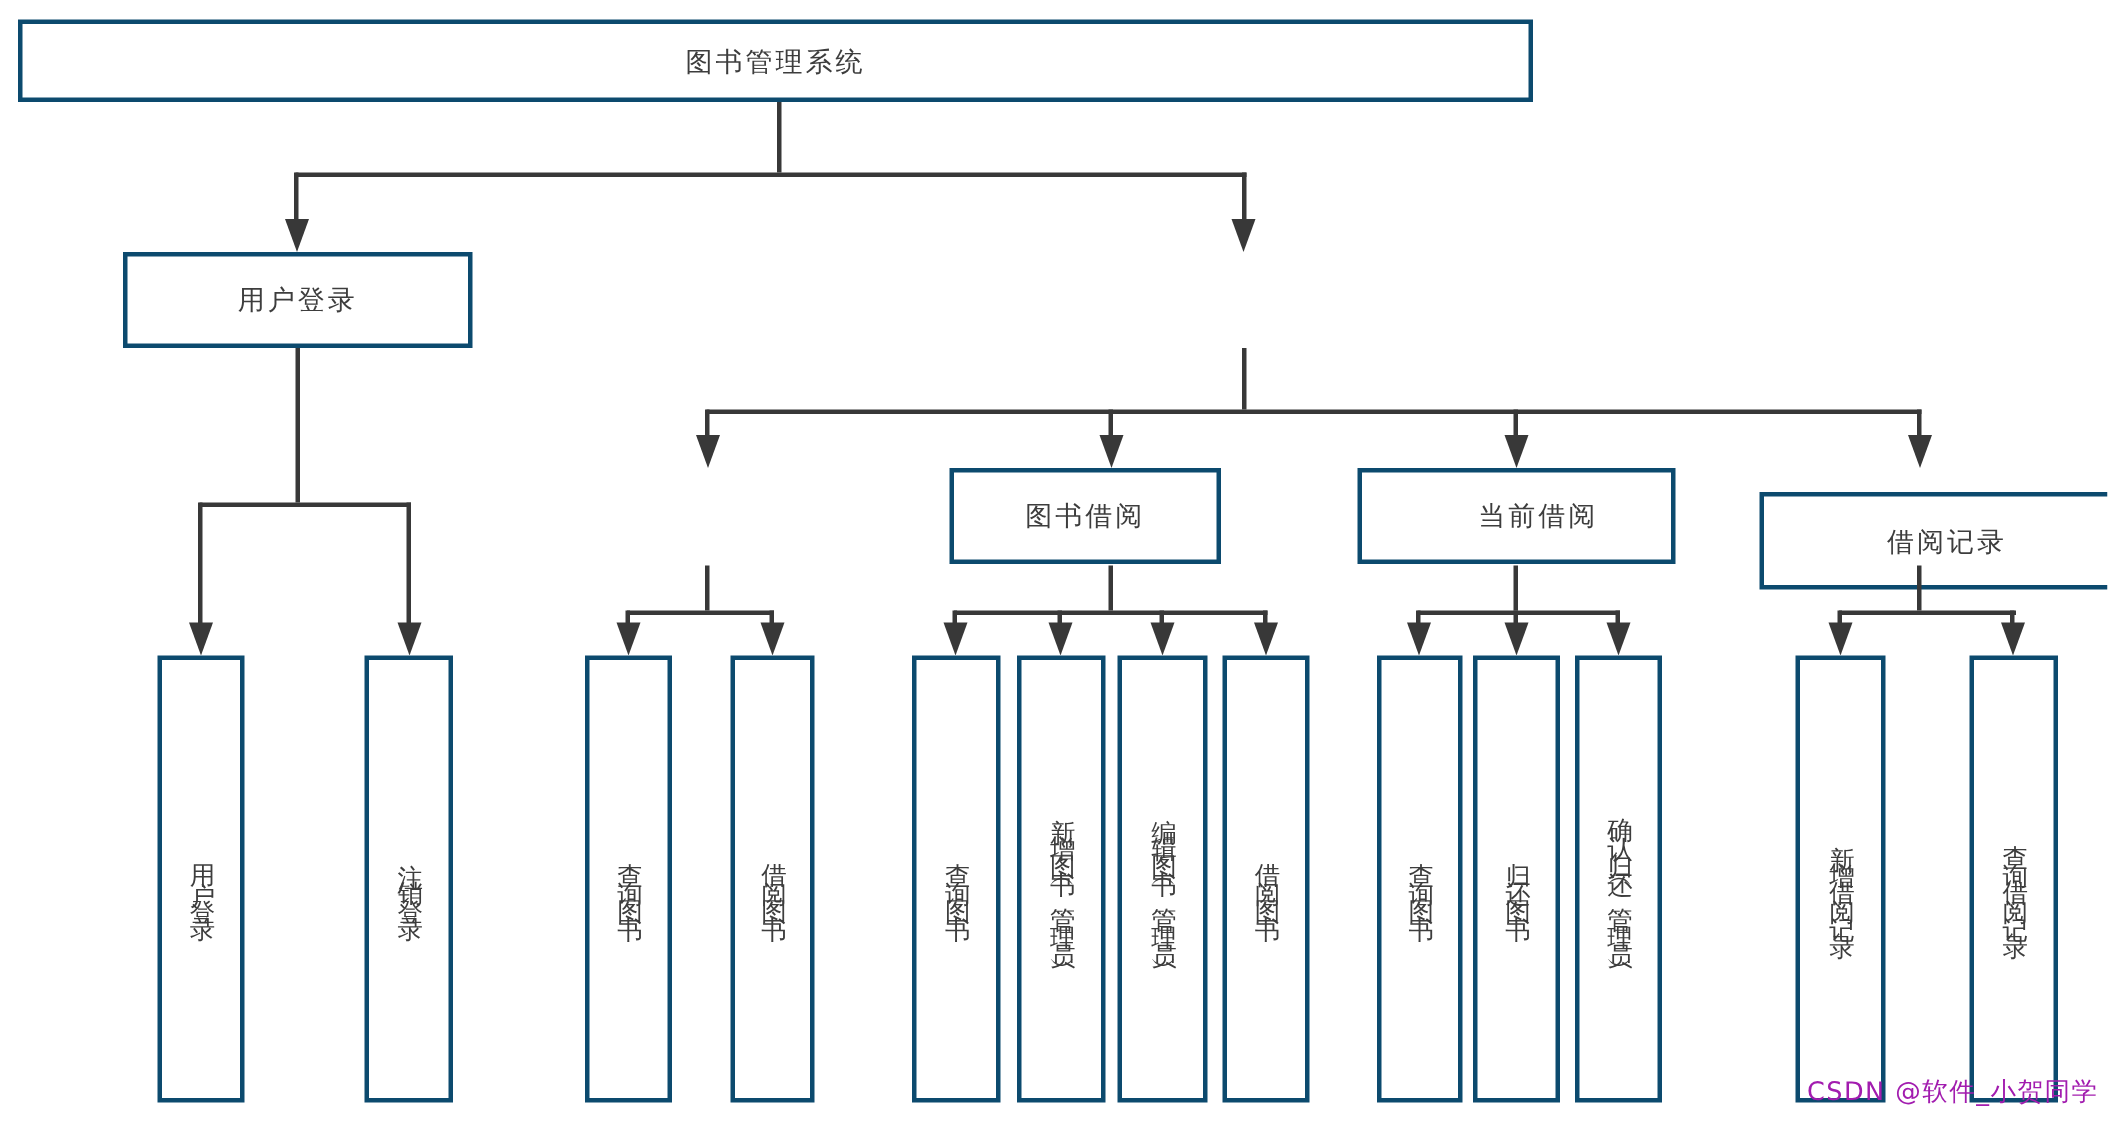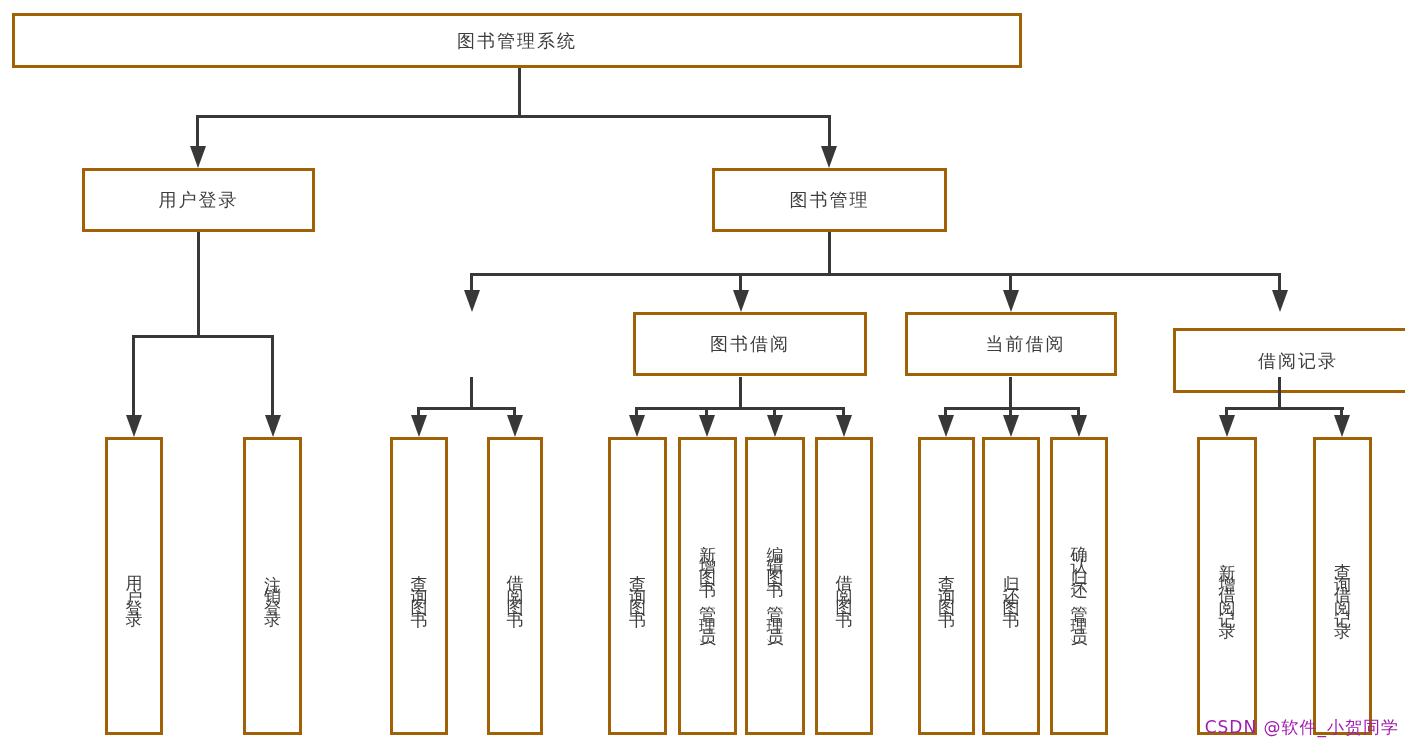--- a/index.html
+++ b/index.html
@@ -6,21 +6,21 @@
   #stage{
     position:relative;
     width:1405px;height:747px;
     background:#ffffff;
     font-family:"DejaVu Sans","Liberation Sans",sans-serif;
     overflow:hidden;
   }
   .box{
     position:absolute;
     box-sizing:border-box;
-    border:3px solid #a16207;
+    border:3px solid #0c4a6e;
     background:#ffffff;
     display:flex;
     align-items:center;
     justify-content:center;
     color:#3d3d3d;
     font-size:18px;
     letter-spacing:2px;
     white-space:nowrap;
   }
   .vbox{
@@ -61,43 +61,40 @@
   <div class="vline" style="left:518px;top:68px;height:47px;"></div>
   <div class="hline" style="left:197px;top:115px;width:634px;"></div>
   <div class="vline" style="left:196px;top:115px;height:33px;"></div>
   <div class="arrowhead" style="left:190px;top:146px;"></div>
   <div class="vline" style="left:828px;top:115px;height:33px;"></div>
   <div class="arrowhead" style="left:821px;top:146px;"></div>
 
   <div class="box" style="left:82px;top:168px;width:233px;height:64px;">
     <span>用户登录</span>
   </div>
-  <div class="box" style="left:712px;top:168px;width:235px;height:64px;">
-    <span>图书管理</span>
-  </div>
 
   <div class="vline" style="left:197px;top:232px;height:103px;"></div>
   <div class="hline" style="left:133px;top:335px;width:141px;"></div>
   <div class="vline" style="left:132px;top:335px;height:82px;"></div>
   <div class="arrowhead" style="left:126px;top:415px;"></div>
   <div class="vline" style="left:271px;top:335px;height:82px;"></div>
   <div class="arrowhead" style="left:265px;top:415px;"></div>
 
   <div class="vline" style="left:828px;top:232px;height:41px;"></div>
   <div class="hline" style="left:471px;top:273px;width:810px;"></div>
   <div class="vline" style="left:470px;top:273px;height:20px;"></div>
   <div class="arrowhead" style="left:464px;top:290px;"></div>
   <div class="vline" style="left:739px;top:273px;height:20px;"></div>
   <div class="arrowhead" style="left:733px;top:290px;"></div>
   <div class="vline" style="left:1009px;top:273px;height:20px;"></div>
   <div class="arrowhead" style="left:1003px;top:290px;"></div>
   <div class="vline" style="left:1278px;top:273px;height:20px;"></div>
   <div class="arrowhead" style="left:1272px;top:290px;"></div>
 
-  <div class="box" style="left:633px;top:312px;width:234px;height:64px;">
+  <div class="box" style="left:633px;top:312px;width:181px;height:64px;">
     <span>图书借阅</span>
   </div>
   <div class="box" style="left:905px;top:312px;width:212px;height:64px;padding-left:29px;">
     <span>当前借阅</span>
   </div>
   <div class="box" style="left:1173px;top:312px;width:250px;height:65px;margin-top:16px;">
     <span>借阅记录</span>
   </div>
 
   <div class="vline" style="left:470px;top:377px;height:30px;"></div>

